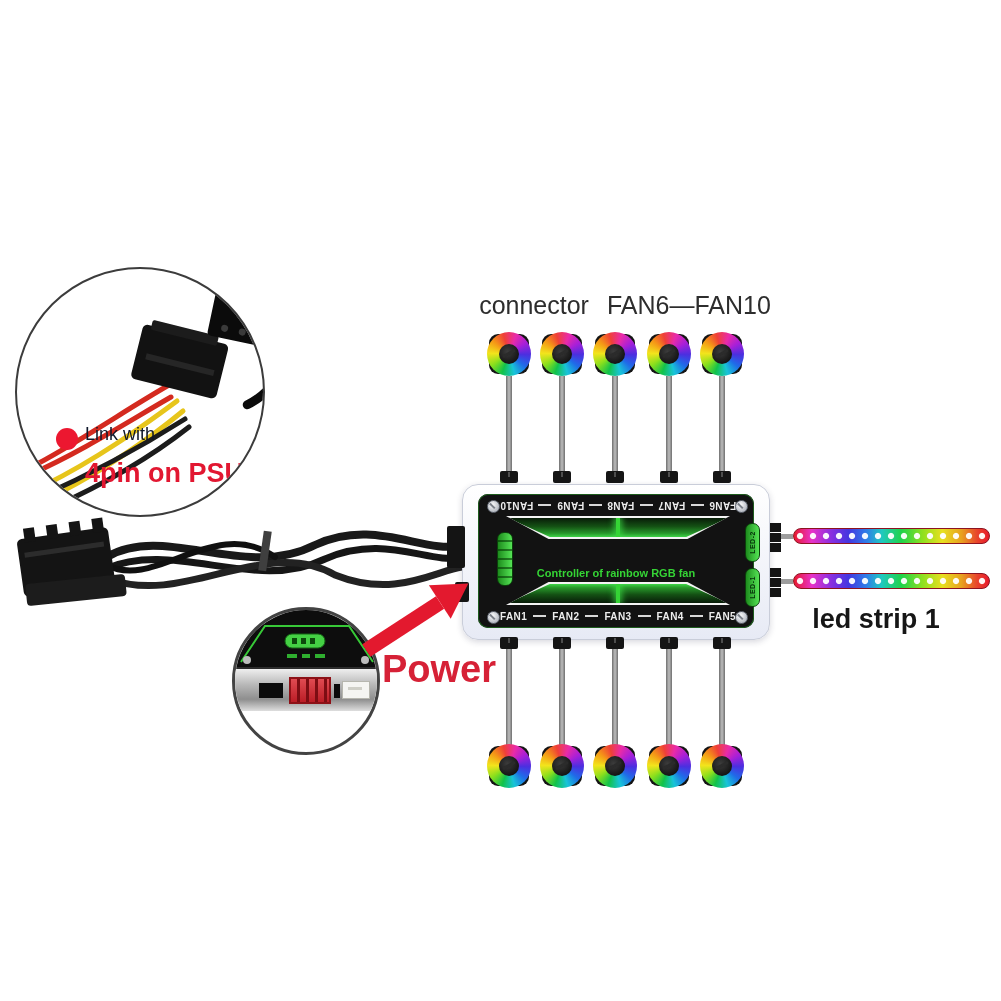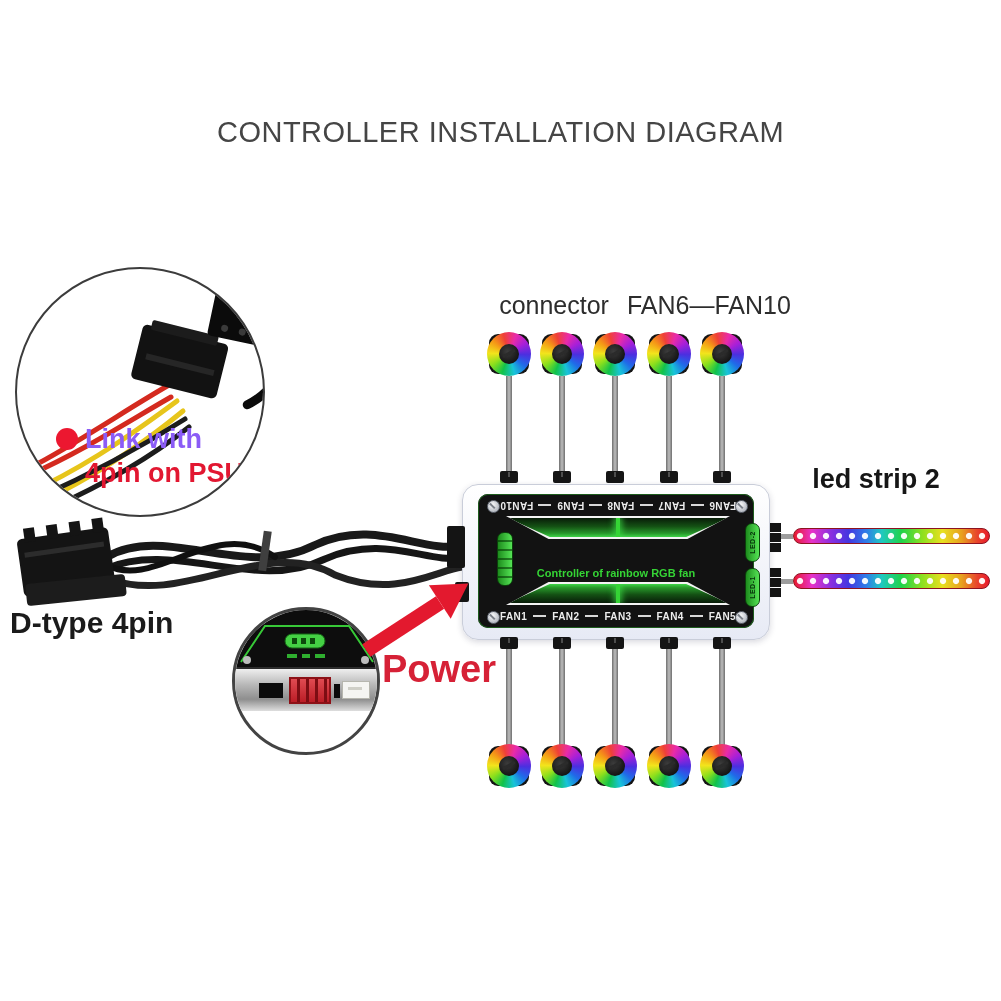--- a/index.html
+++ b/index.html
@@ -2,21 +2,21 @@
 <html><head>
 <meta charset="utf-8">
 <style>
   html,body{margin:0;padding:0;background:#fff;}
   .canvas{position:relative;width:1001px;height:1001px;background:#ffffff;overflow:hidden;
           font-family:"Liberation Sans",sans-serif;}
 
   
   .title{position:absolute;top:116px;left:0;width:100%;text-align:center;
          font-size:29px;color:#454545;letter-spacing:.5px;}
-  .group-label{position:absolute;left:440px;width:410px;text-align:center;
+  .group-label{position:absolute;left:420px;width:410px;text-align:center;
                font-size:25px;color:#2d2d2d;font-weight:500;}
   .group-label .range{margin-left:18px;}
   .led-label{position:absolute;left:770px;width:212px;text-align:center;
              font-size:27px;font-weight:600;color:#161616;}
   .dtype-label{position:absolute;left:10px;top:606px;font-size:30px;font-weight:600;color:#1b1b1b;}
   .power-label{position:absolute;left:382px;top:648px;font-size:38px;font-weight:600;color:#d62136;}
 
   
   .fan{position:absolute;width:46px;height:44px;}
   .fan-frame{position:absolute;left:3px;top:2px;width:40px;height:40px;background:#141414;border-radius:9px;}
@@ -70,21 +70,21 @@
   .led-wire{position:absolute;width:12px;height:5px;background:#9d9d9d;}
   .led-strip{position:absolute;width:197px;height:16px;border-radius:8px;border:1px solid #8d1320;box-sizing:border-box;
     background-image:
       radial-gradient(circle 2.6px at 6px 7px,rgba(255,255,255,.95) 0 2.6px,rgba(255,255,255,0) 3.6px),
       linear-gradient(90deg,#e8192c 0%,#e832c8 9%,#8a2fe0 19%,#4436e0 28%,#2f7ce8 37%,#1fc8c0 45%,#1fd24a 55%,#8fe01f 66%,#e8e01f 76%,#e8a01f 86%,#e8442c 94%,#e8192c 100%);
     background-size:13px 14px,100% 100%;background-repeat:repeat-x,no-repeat;}
 
   
   .psu-circle{position:absolute;left:15px;top:267px;width:246px;height:246px;border-radius:50%;
     border:2px solid #3c3c3c;background:#fff;overflow:hidden;}
-  .psu-text1{position:absolute;left:68px;top:155px;font-size:27px;font-weight:bold;color:#8b5cf6;}
+  .psu-text1{position:absolute;left:68px;top:155px;font-size:18px;font-weight:normal;color:#0f172a;}
   .psu-text2{position:absolute;left:68px;top:189px;font-size:27px;font-weight:bold;color:#e21731;}
   .power-circle{position:absolute;left:232px;top:607px;width:142px;height:142px;border-radius:50%;
     border:3px solid #434343;background:#fff;overflow:hidden;}
   .pc-top{position:absolute;left:0;top:0;width:100%;height:57px;background:#0d0d0d;}
   .pc-mid{position:absolute;left:0;top:57px;width:100%;height:44px;
     background:linear-gradient(180deg,#efefef,#b7b7b7 38%,#8e8e8e 72%,#dedede);border-top:2px solid #2c2c2c;box-sizing:border-box;}
   .pc-port-black{position:absolute;left:24px;top:14px;width:24px;height:15px;background:#0c0c0c;}
   .pc-port-red{position:absolute;left:54px;top:8px;width:42px;height:27px;border:2px solid #8d1117;box-sizing:border-box;
     background-image:repeating-linear-gradient(90deg,rgba(0,0,0,0) 0 6px,#7d0d13 6px 9px),linear-gradient(180deg,#e04b52,#bb1d26);}
   .pc-nub{position:absolute;left:99px;top:15px;width:6px;height:14px;background:#0a0a0a;}
@@ -95,21 +95,20 @@
   .arrow{position:absolute;left:366px;top:630px;width:122px;height:40px;transform:rotate(-33deg);transform-origin:left center;}
   .arrow .shaft{position:absolute;left:0;top:13px;width:88px;height:15px;background:#e3192e;}
   .arrow .head{position:absolute;left:88px;top:0;width:0;height:0;
     border-top:20px solid transparent;border-bottom:20px solid transparent;border-left:34px solid #e3192e;}
 </style>
 </head>
 <body>
 
 <div class="canvas">
 
-  <div class="title">CONTROLLER INSTALLATION DIAGRAM</div>
 
   <div class="group-label" style="top:291px;">
     <span>connector</span><span class="range">FAN6—FAN10</span>
   </div>
 
   <div class="psu-circle">
     <svg width="246" height="246" viewBox="0 0 246 246">
       <path d="M 20,195 C 70,168 110,140 152,116" stroke="#d42a1f" stroke-width="5" fill="none" stroke-linecap="round"></path>
       <path d="M 12,206 C 66,182 112,152 154,128" stroke="#d42a1f" stroke-width="5" fill="none" stroke-linecap="round"></path>
       <path d="M 28,216 C 80,190 122,160 160,132" stroke="#e7c51b" stroke-width="5" fill="none" stroke-linecap="round"></path>
@@ -147,21 +146,20 @@
   <div style="position:absolute;left:12px;top:515px;width:130px;height:95px;">
     <div style="position:absolute;left:8px;top:18px;width:92px;height:58px;background:#141414;border-radius:5px;transform:rotate(-8deg);">
       <div style="position:absolute;left:8px;top:-10px;width:11px;height:14px;background:#141414;"></div>
       <div style="position:absolute;left:31px;top:-10px;width:11px;height:14px;background:#141414;"></div>
       <div style="position:absolute;left:54px;top:-10px;width:11px;height:14px;background:#141414;"></div>
       <div style="position:absolute;left:77px;top:-10px;width:11px;height:14px;background:#141414;"></div>
       <div style="position:absolute;left:6px;top:14px;width:80px;height:5px;background:#2c2c2c;"></div>
     </div>
     <div style="position:absolute;left:14px;top:64px;width:100px;height:22px;background:#1c1c1c;border-radius:4px;transform:rotate(-6deg);"></div>
   </div>
-  <div class="dtype-label">D-type 4pin</div>
 
   <div class="fan" style="left:486px;top:332px;">
       <div class="fan-frame"></div>
       <div class="fan-ring"></div>
       <div class="fan-hub"></div>
     </div>
   <div class="fan" style="left:539px;top:332px;">
       <div class="fan-frame"></div>
       <div class="fan-ring"></div>
       <div class="fan-hub"></div>
@@ -241,32 +239,32 @@
   <div class="screw" style="left:735px;top:611px;"></div>
 
   <div class="pill pill-power"></div>
   <div class="pill pill-led" style="left:745px;top:523px;">
     <span>LED-2</span>
   </div>
   <div class="pill pill-led" style="left:745px;top:568px;">
     <span>LED-1</span>
   </div>
 
-  <div class="led-label" style="top:464px;">led strip 2</div>
   <div class="led-stack" style="left:770px;top:523px;"></div>
   <div class="led-stack" style="left:770px;top:533px;"></div>
   <div class="led-stack" style="left:770px;top:543px;"></div>
   <div class="led-wire" style="left:781px;top:534px;"></div>
   <div class="led-strip" style="left:793px;top:528px;"></div>
 
   <div class="led-stack" style="left:770px;top:568px;"></div>
   <div class="led-stack" style="left:770px;top:578px;"></div>
   <div class="led-stack" style="left:770px;top:588px;"></div>
   <div class="led-wire" style="left:781px;top:579px;"></div>
   <div class="led-strip" style="left:793px;top:573px;"></div>
+  <div class="led-label" style="top:604px;">led strip 1</div>
 
   <div class="power-circle">
     <div class="pc-top">
       <svg width="142" height="57" viewBox="0 0 142 57">
         <path d="M 6,52 L 30,16 L 114,16 L 138,52" stroke="#37c837" stroke-width="2" fill="none"></path>
         <rect x="50" y="24" width="40" height="14" rx="7" fill="#44d044" stroke="#156515"></rect>
         <rect x="57" y="28" width="5" height="6" fill="#0c4a0c"></rect>
         <rect x="66" y="28" width="5" height="6" fill="#0c4a0c"></rect>
         <rect x="75" y="28" width="5" height="6" fill="#0c4a0c"></rect>
         <rect x="52" y="44" width="10" height="4" fill="#2fae2f"></rect>

